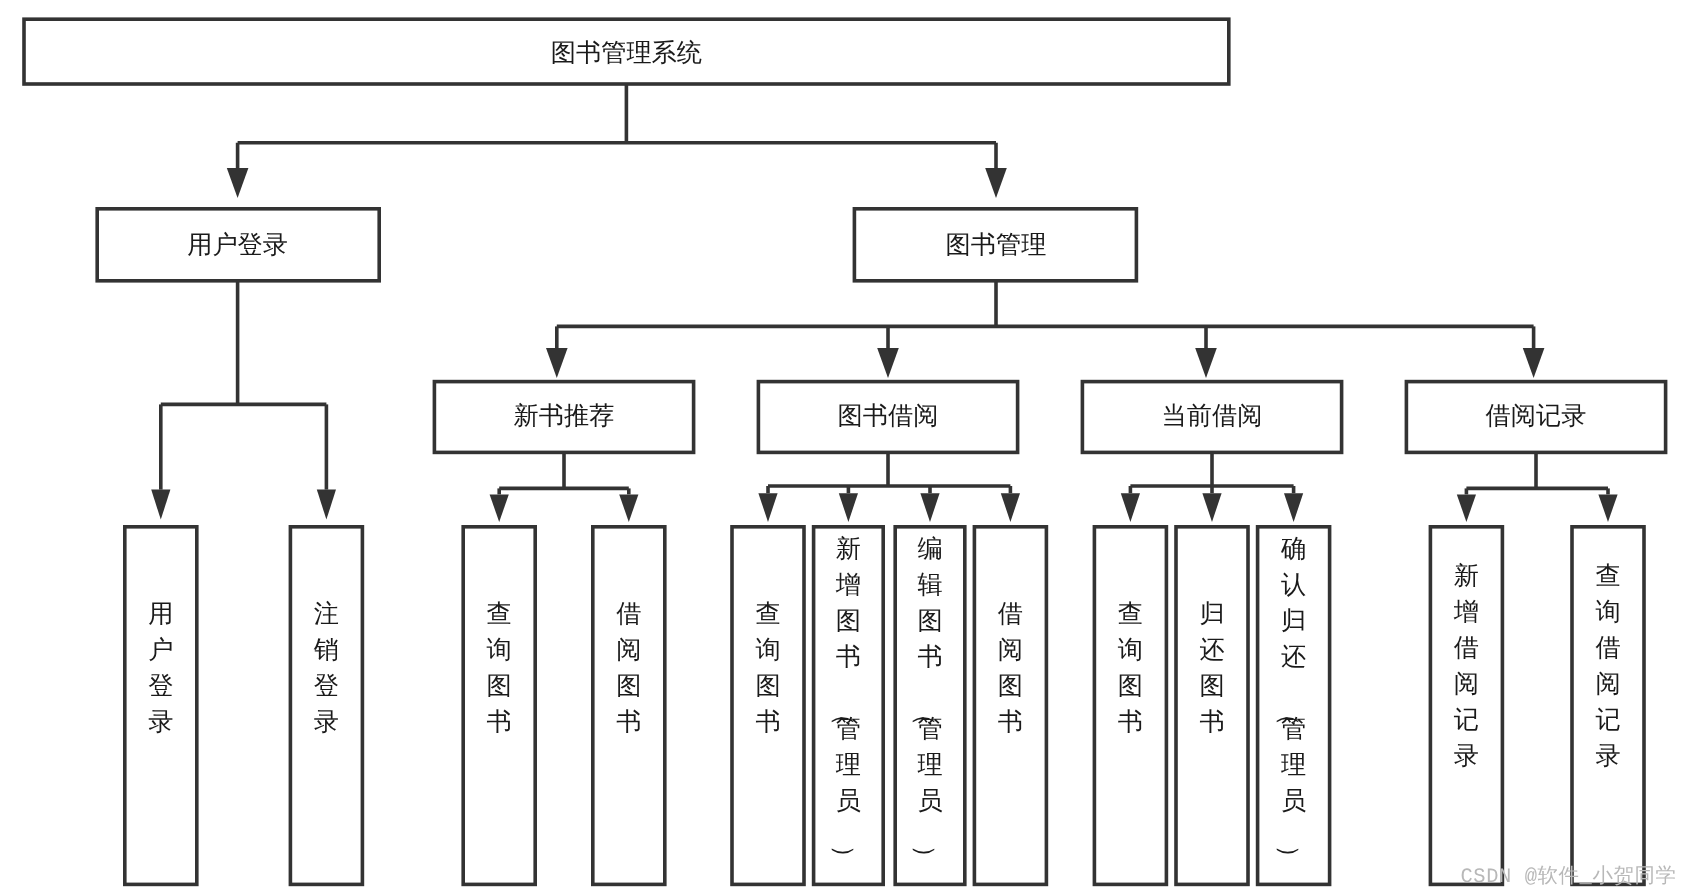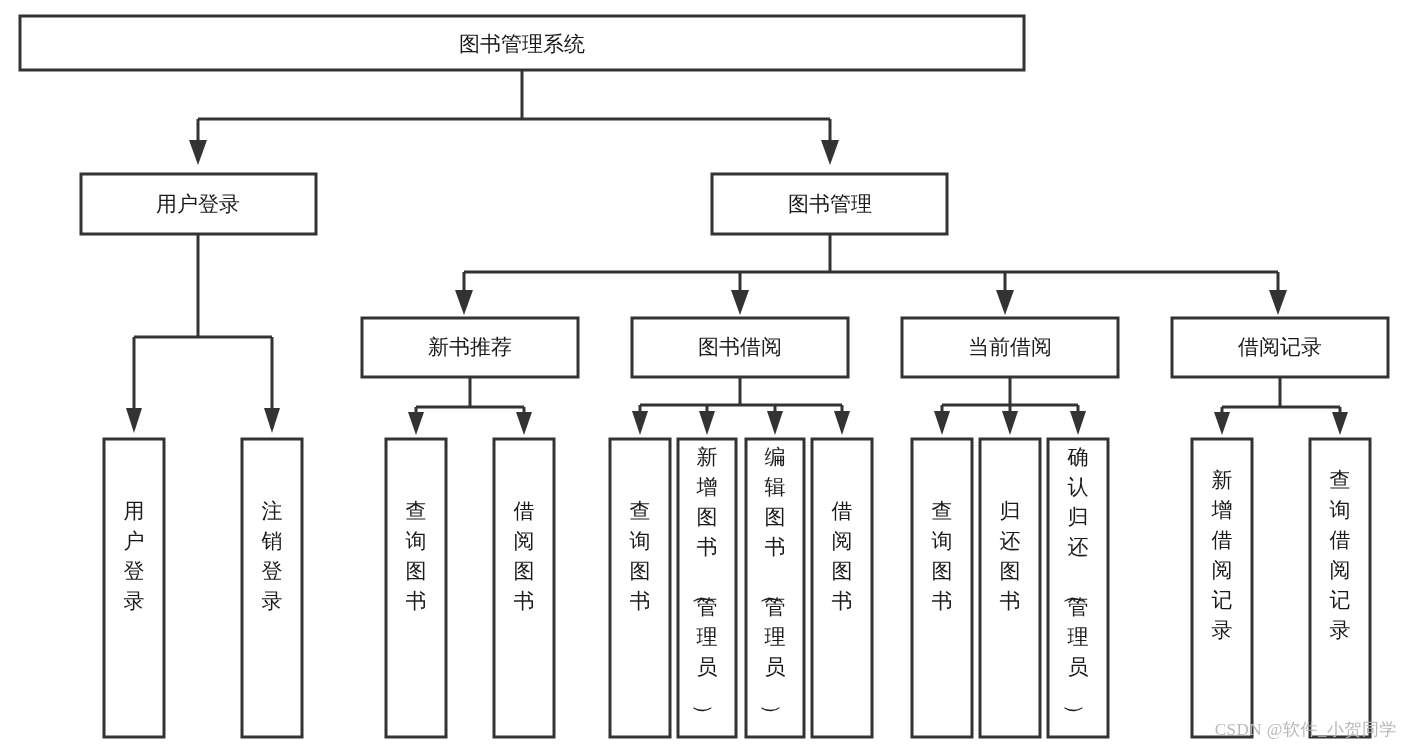--- a/index.html
+++ b/index.html
@@ -50,21 +50,21 @@
     fill: none;
   }
   .arrow-head {
     fill: #333333;
     stroke: none;
   }
   .watermark {
     position: absolute;
     right: 8px;
     bottom: 8px;
-    font-family: Liberation Serif, serif;
+    font-family: Liberation Mono, monospace;
     font-size: 17px;
     color: #b8b8b8;
     letter-spacing: 0.5px;
     white-space: nowrap;
     pointer-events: none;
   }
 </style>
 </head>
 <body>
 

